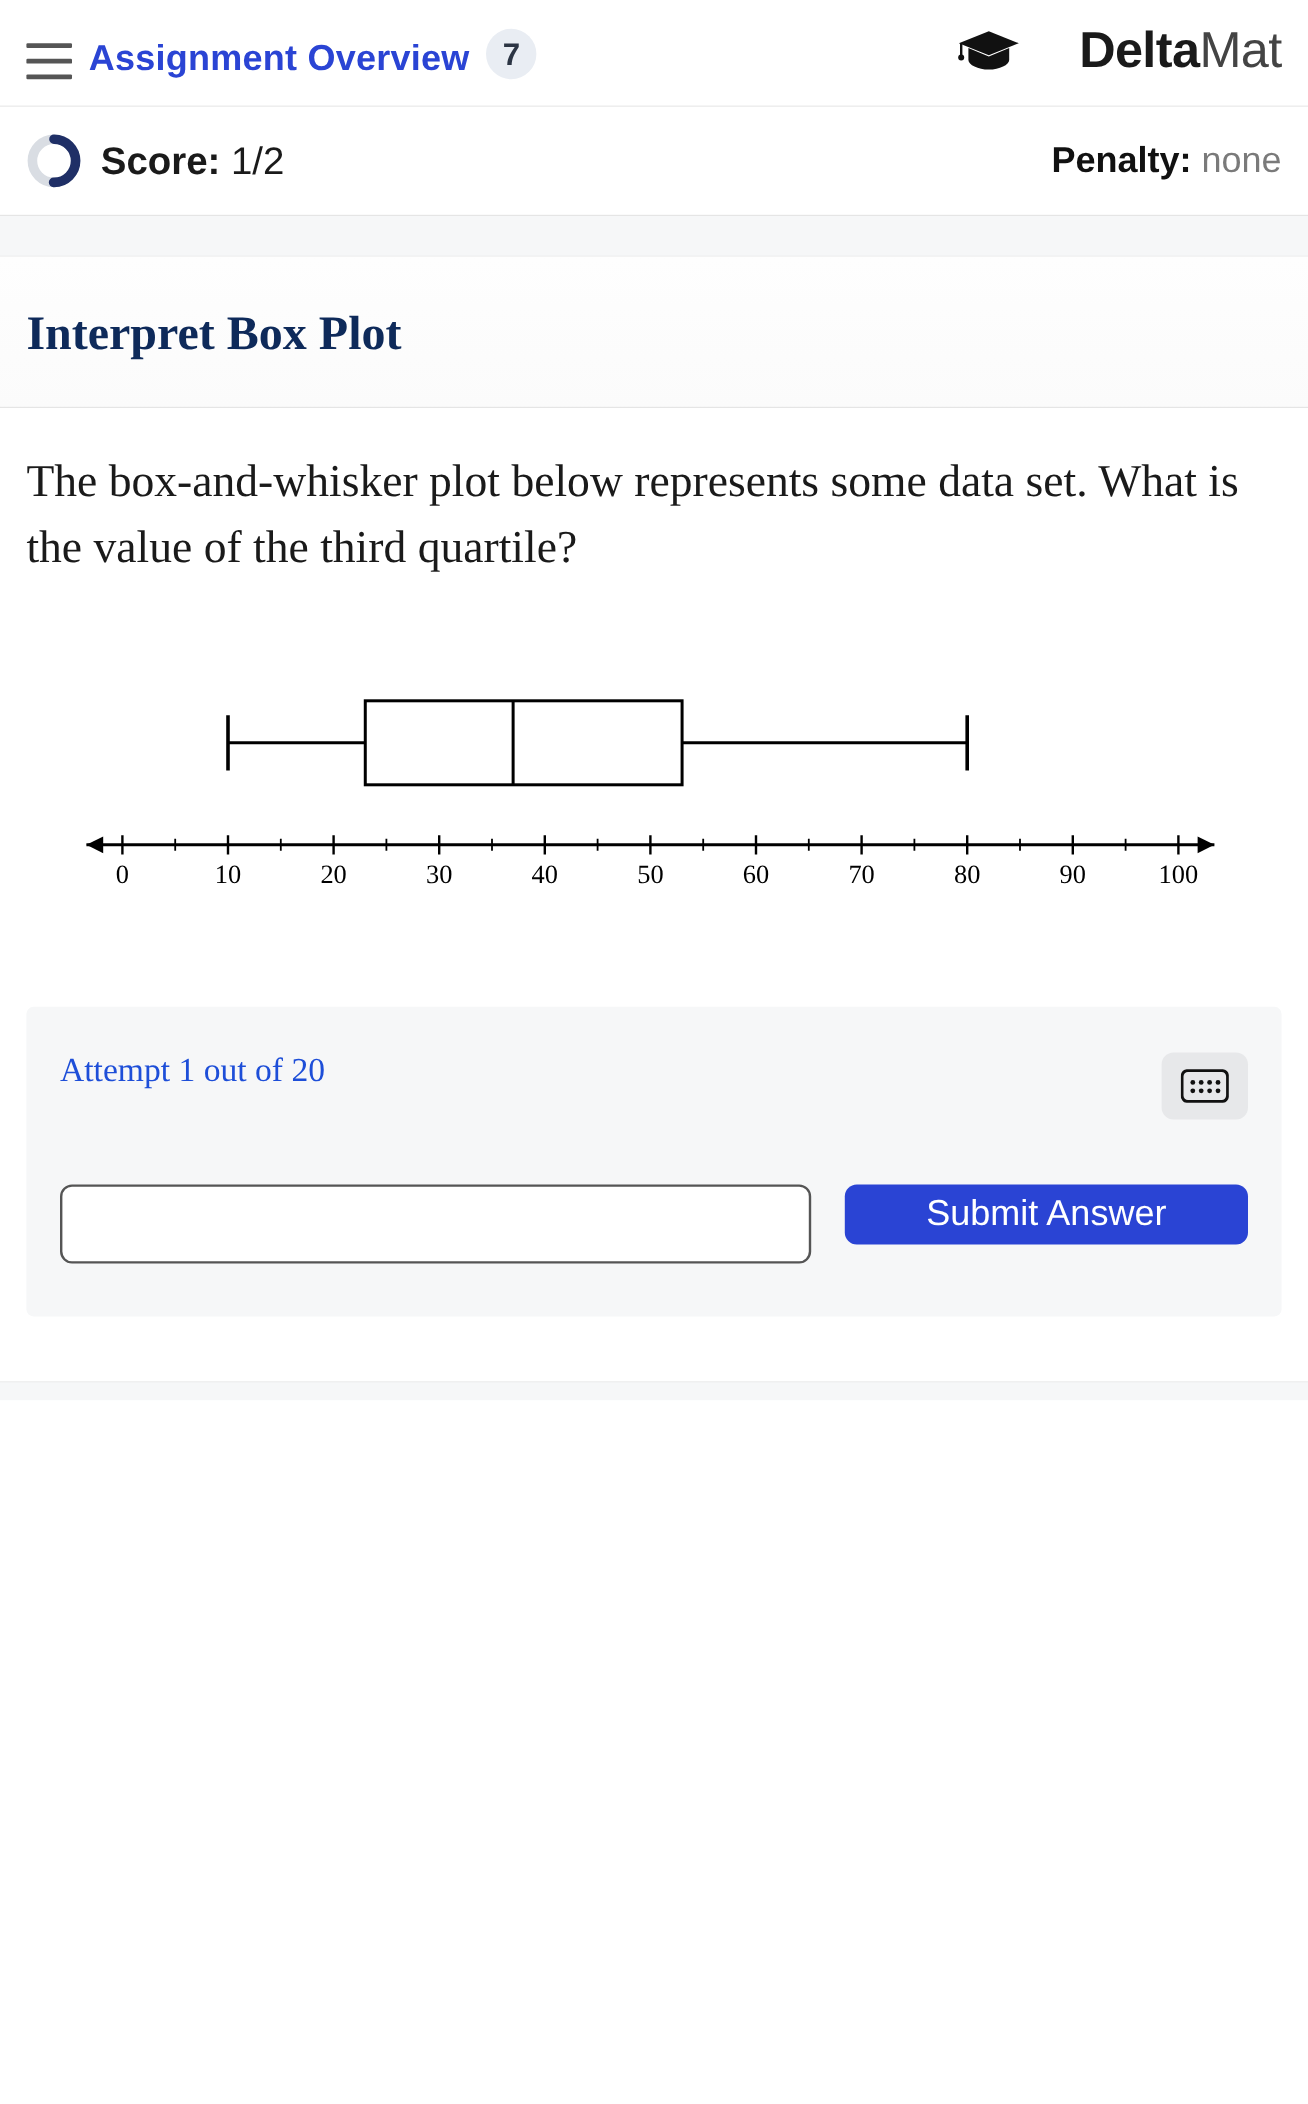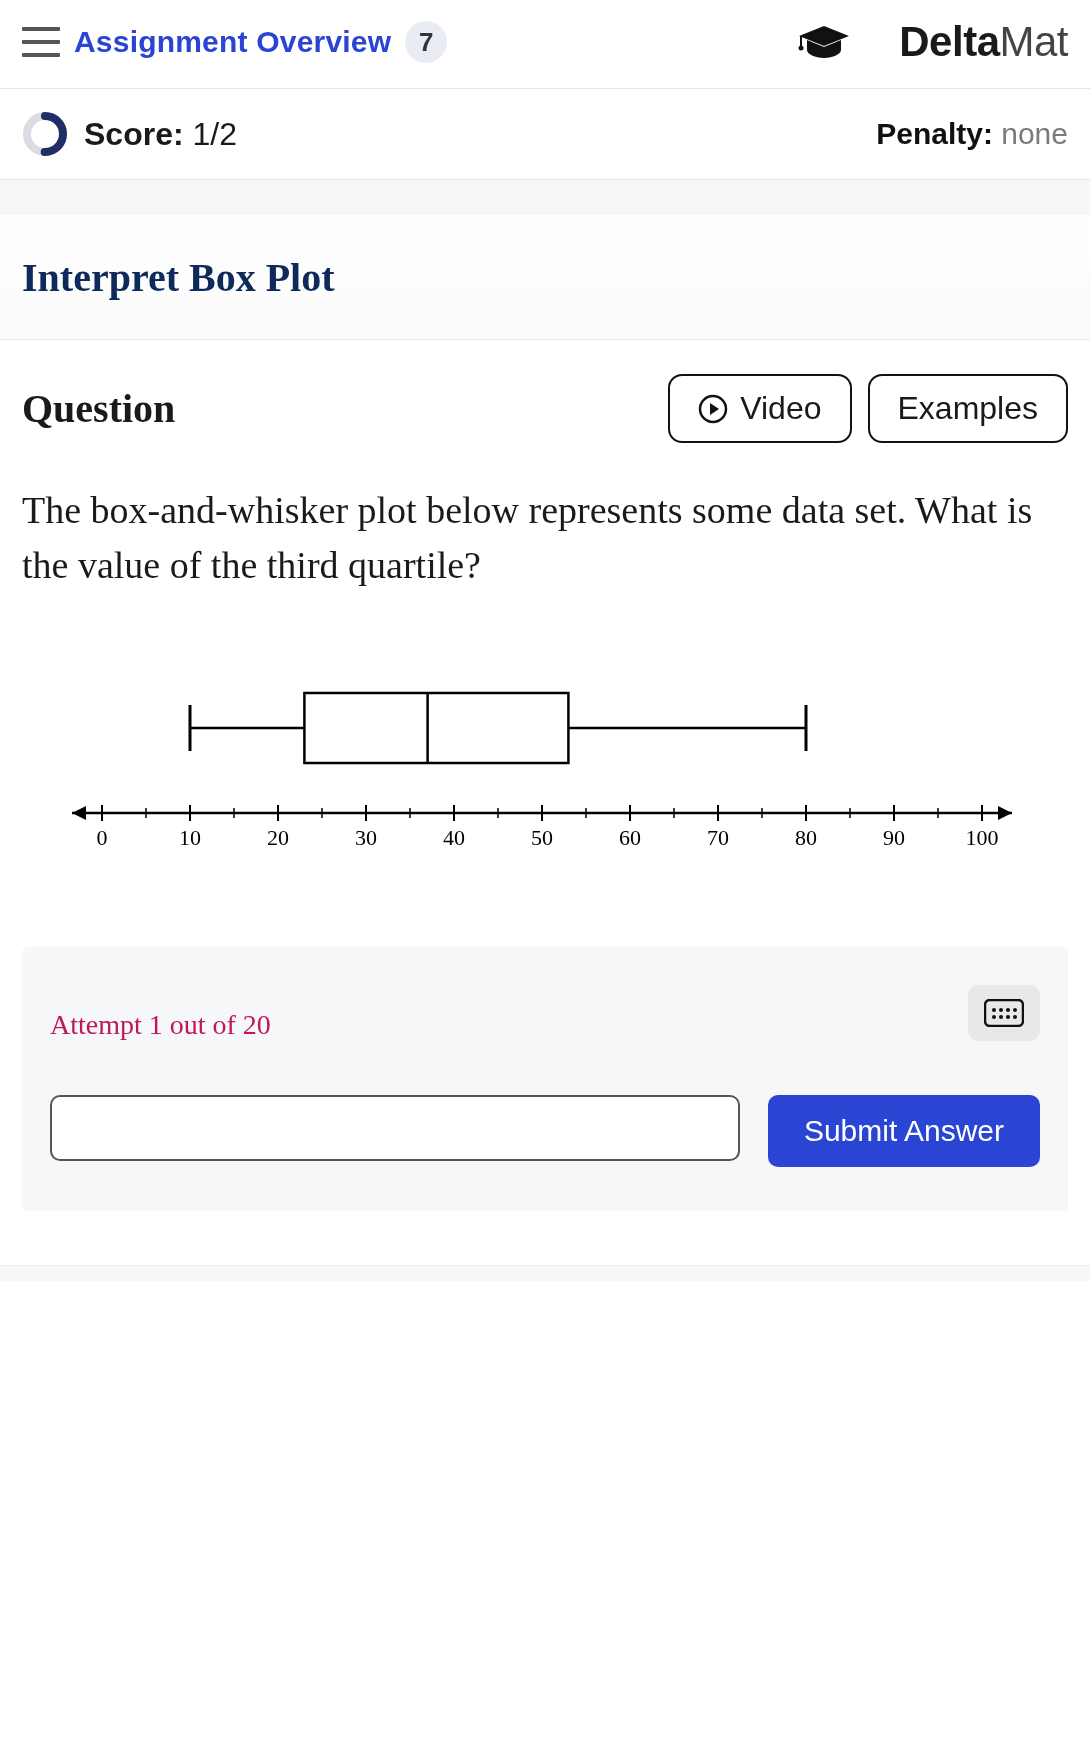--- a/index.html
+++ b/index.html
@@ -4,21 +4,21 @@
 <style>
   * { box-sizing: border-box; margin: 0; padding: 0; }
   body {
     font-family: Georgia, 'Times New Roman', serif;
     background: #fff;
     width: 1090px;
     color: #1a1a1a;
   }
   .topbar {
     display: flex;
-    align-items: center;
+    align-items: flex-end;
     padding: 18px 22px 22px 22px;
     gap: 14px;
     border-bottom: 1px solid #e5e5e5;
   }
   .hamburger {
     width: 38px; height: 30px;
     display: flex; flex-direction: column; justify-content: space-between;
     cursor: pointer;
   }
   .hamburger span { display:block; height:4px; background:#555; border-radius:1px;}
@@ -91,21 +91,21 @@
   }
   .plot-wrap { padding: 0 40px 70px 40px;}
   .answer-section {
     background:#f6f7f8;
     margin: 0 0 0 0;
     padding: 38px 28px 44px 28px;
     border-radius: 6px;
   }
   .answer-head { display:flex; align-items:flex-start; justify-content:space-between;}
   .answer-title { font-size:38px; font-weight:700; font-family: Georgia, serif;}
-  .attempt { font-size:28px; color:#be185d; margin-top:24px; font-family: Georgia, serif;}
+  .attempt { font-size:28px; color:#1d4ed8; margin-top:0; font-family: Georgia, serif;}
   .kbd-btn {
     background:#e7e8ea;
     border-radius:10px;
     width:72px; height:56px;
     display:flex; align-items:center; justify-content:center;
     cursor:pointer;
   }
   .answer-row { display:flex; gap:28px; margin-top:54px; align-items:stretch;}
   .answer-input {
     flex:1;
@@ -115,22 +115,22 @@
     font-size: 28px;
     padding: 0 14px;
     background:#fff;
   }
   .submit-btn {
     background:#2a44d4;
     color:#fff;
     font-size:30px;
     border:none;
     border-radius:10px;
-    padding: 0 36px;
-    height:72px;
+    padding: 0 68px;
+    height:50px;
     cursor:pointer;
     font-family: -apple-system, "Segoe UI", Helvetica, Arial, sans-serif;
   }
   .bottom-gap { height:40px;}
   .footer-spacer { height: 16px; background:#f6f7f8; margin-top: 14px; border-top:1px solid #eee;}
 </style>
 </head>
 <body>
 
 <div class="topbar">
@@ -167,35 +167,20 @@
   <div class="penalty">
     <b>Penalty:</b> <span>none</span>
   </div>
 </div>
 
 <div class="spacer"></div>
 
 <div class="problem-title">Interpret Box Plot</div>
 
 <div class="content">
-  <div class="qrow">
-    <div class="qlabel">Question</div>
-    <div class="btnrow">
-      <div class="outline-btn">
-        <svg width="30" height="30" viewBox="0 0 30 30">
-          <circle cx="15" cy="15" r="13" fill="none" stroke="#111" stroke-width="2.5"></circle>
-          <path d="M12 9 L21 15 L12 21 Z" fill="#111"></path>
-        </svg>
-        <span>Video</span>
-      </div>
-      <div class="outline-btn">
-        <span>Examples</span>
-      </div>
-    </div>
-  </div>
 
   <div class="prompt">The box-and-whisker plot below represents some data set. What is the value of the third quartile?</div>
 
   <div class="plot-wrap">
     <svg id="boxplot-svg" width="960" height="210" viewBox="0 0 960 210">
         <line x1="10" y1="150" x2="950" y2="150" stroke="#000" stroke-width="2.5"></line>
         <path d="M10 150 l14 -7 v14 z" fill="#000"></path>
         <path d="M950 150 l-14 -7 v14 z" fill="#000"></path>
         <line x1="40" y1="142" x2="40" y2="158" stroke="#000" stroke-width="2"></line>
         <text x="40" y="182" text-anchor="middle" font-size="22" font-family="Georgia">0</text>

